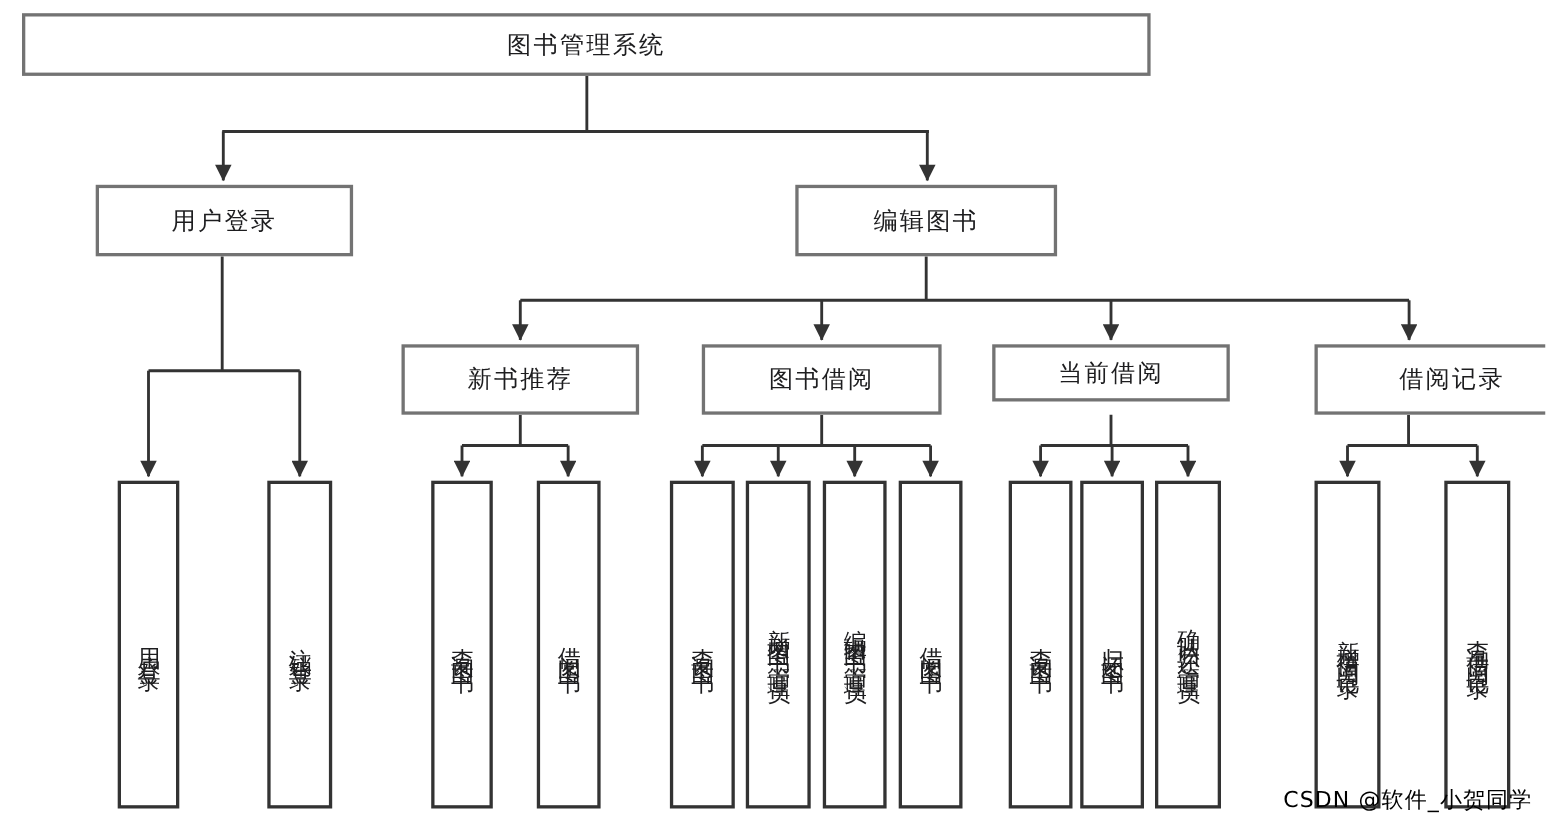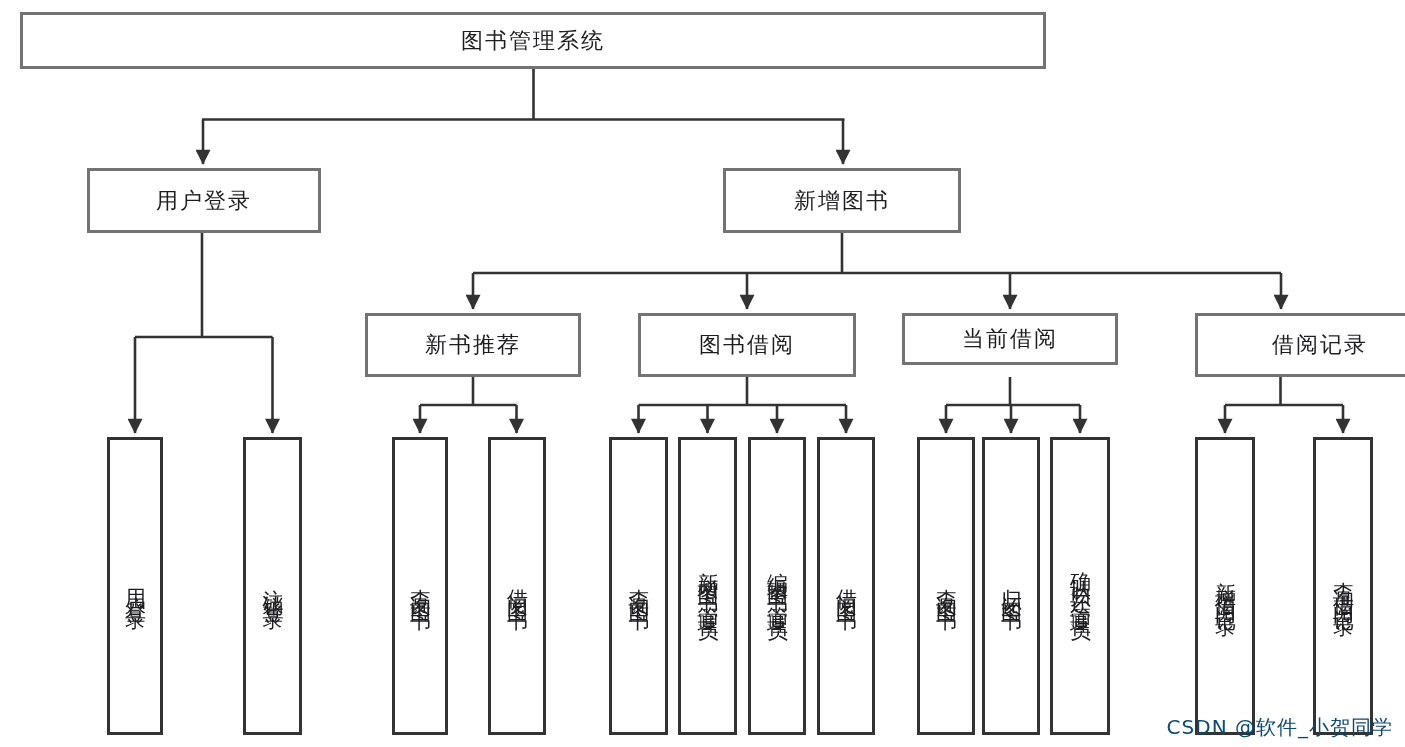--- a/index.html
+++ b/index.html
@@ -22,21 +22,21 @@
     display:flex; align-items:center; justify-content:center;
     z-index:2;
   }
   .vtext {
     writing-mode:vertical-rl; text-orientation:mixed;
     font-size:21px; line-height:1; letter-spacing:7px;
     color:#1d1d1f; white-space:nowrap;
   }
   .watermark {
     position:absolute; right:12px; bottom:6px; z-index:5;
-    font-size:20px; color:#0c4a6e; letter-spacing:1px;
+    font-size:20px; color:#000000; letter-spacing:1px;
     white-space:nowrap;
   }
   
   #n-root  { left:20px;  top:12px;  width:1026px; height:57px; }
   #n-user  { left:87px;  top:168px; width:234px;  height:65px; }
   #n-mgmt  { left:723px; top:168px; width:238px;  height:65px; }
   #n-sec0  { left:365px; top:313px; width:216px;  height:64px; }
   #n-sec1  { left:638px; top:313px; width:218px;  height:64px; }
   #n-sec2  { left:902px; top:313px; width:216px;  height:52px; }
   #n-sec3  { left:1173px;top:313px; width:250px;  height:64px;margin-left:22px; }
@@ -99,21 +99,21 @@
 
       <path d="M1280.5,377 V405 M1225,405 H1343"></path>
       <line x1="1225" y1="405" x2="1225" y2="433" marker-end="url(#arrow)"></line>
       <line x1="1343" y1="405" x2="1343" y2="433" marker-end="url(#arrow)"></line>
     </g>
   </svg>
 
   <div class="node" id="n-root">图书管理系统</div>
 
   <div class="node" id="n-user">用户登录</div>
-  <div class="node" id="n-mgmt">新增图书</div>
+  <div class="node" id="n-mgmt">编辑图书</div>
 
   <div class="node" id="n-sec1">图书借阅</div>
   <div class="node" id="n-sec0">新书推荐</div>
   <div class="node" id="n-sec2">当前借阅</div>
   <div class="node" id="n-sec3">借阅记录</div>
 
   <div class="leaf" id="lf-u0">
     <span class="vtext">用户登录</span>
   </div>
   <div class="leaf" id="lf-u1">

